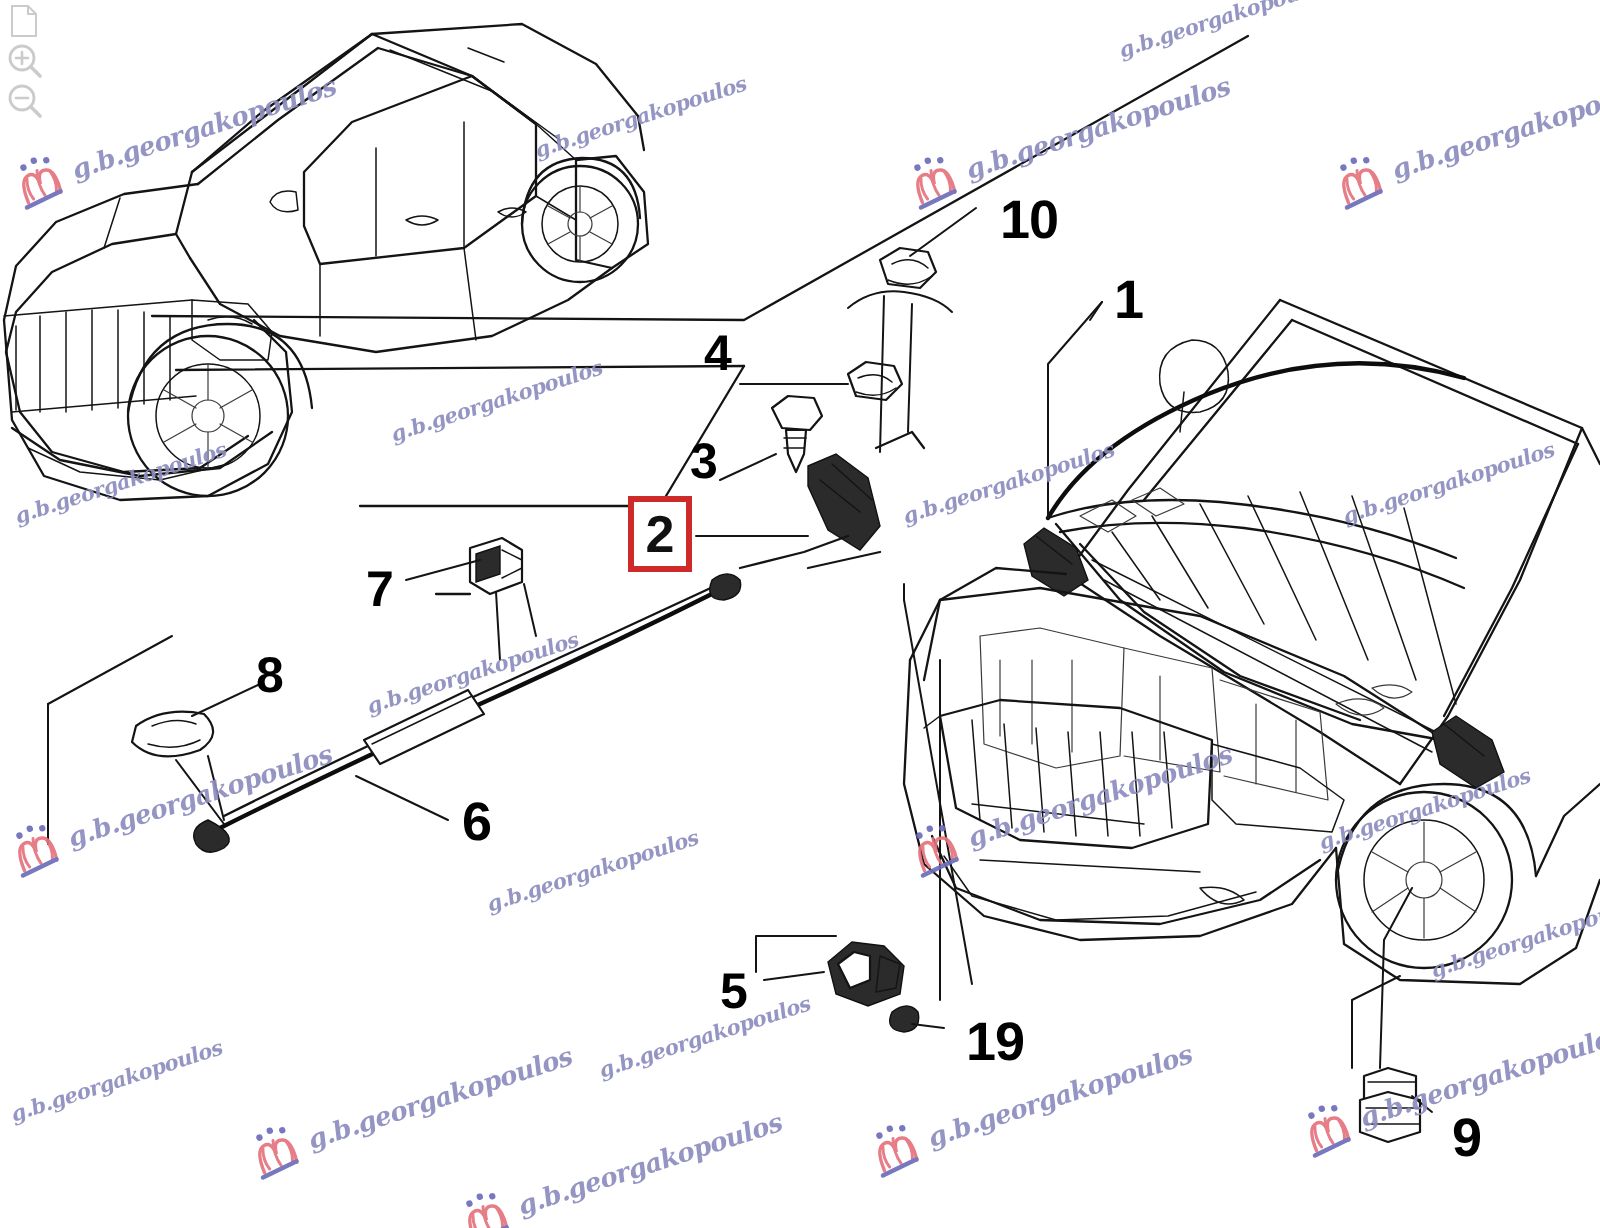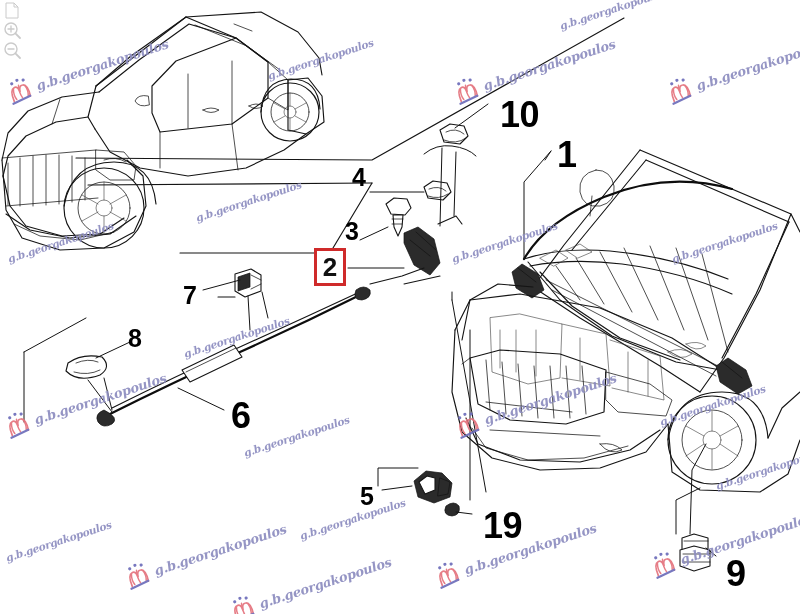--- a/index.html
+++ b/index.html
@@ -33,21 +33,21 @@
     position: absolute;
     font-family: "Liberation Sans", sans-serif;
     font-weight: bold;
     color: #000000;
     line-height: 1;
     font-size: 25px;
     letter-spacing: -0.5px;
     white-space: nowrap;
     user-select: none;
   }
-  .callout.big { font-size: 36px; }
+  .callout.big { font-size: 27px; }
 
   
   .callout-highlight {
     position: absolute;
     border: 3px solid #cf2a2a;
     background: #ffffff;
     display: flex;
     align-items: center;
     justify-content: center;
     box-sizing: border-box;

